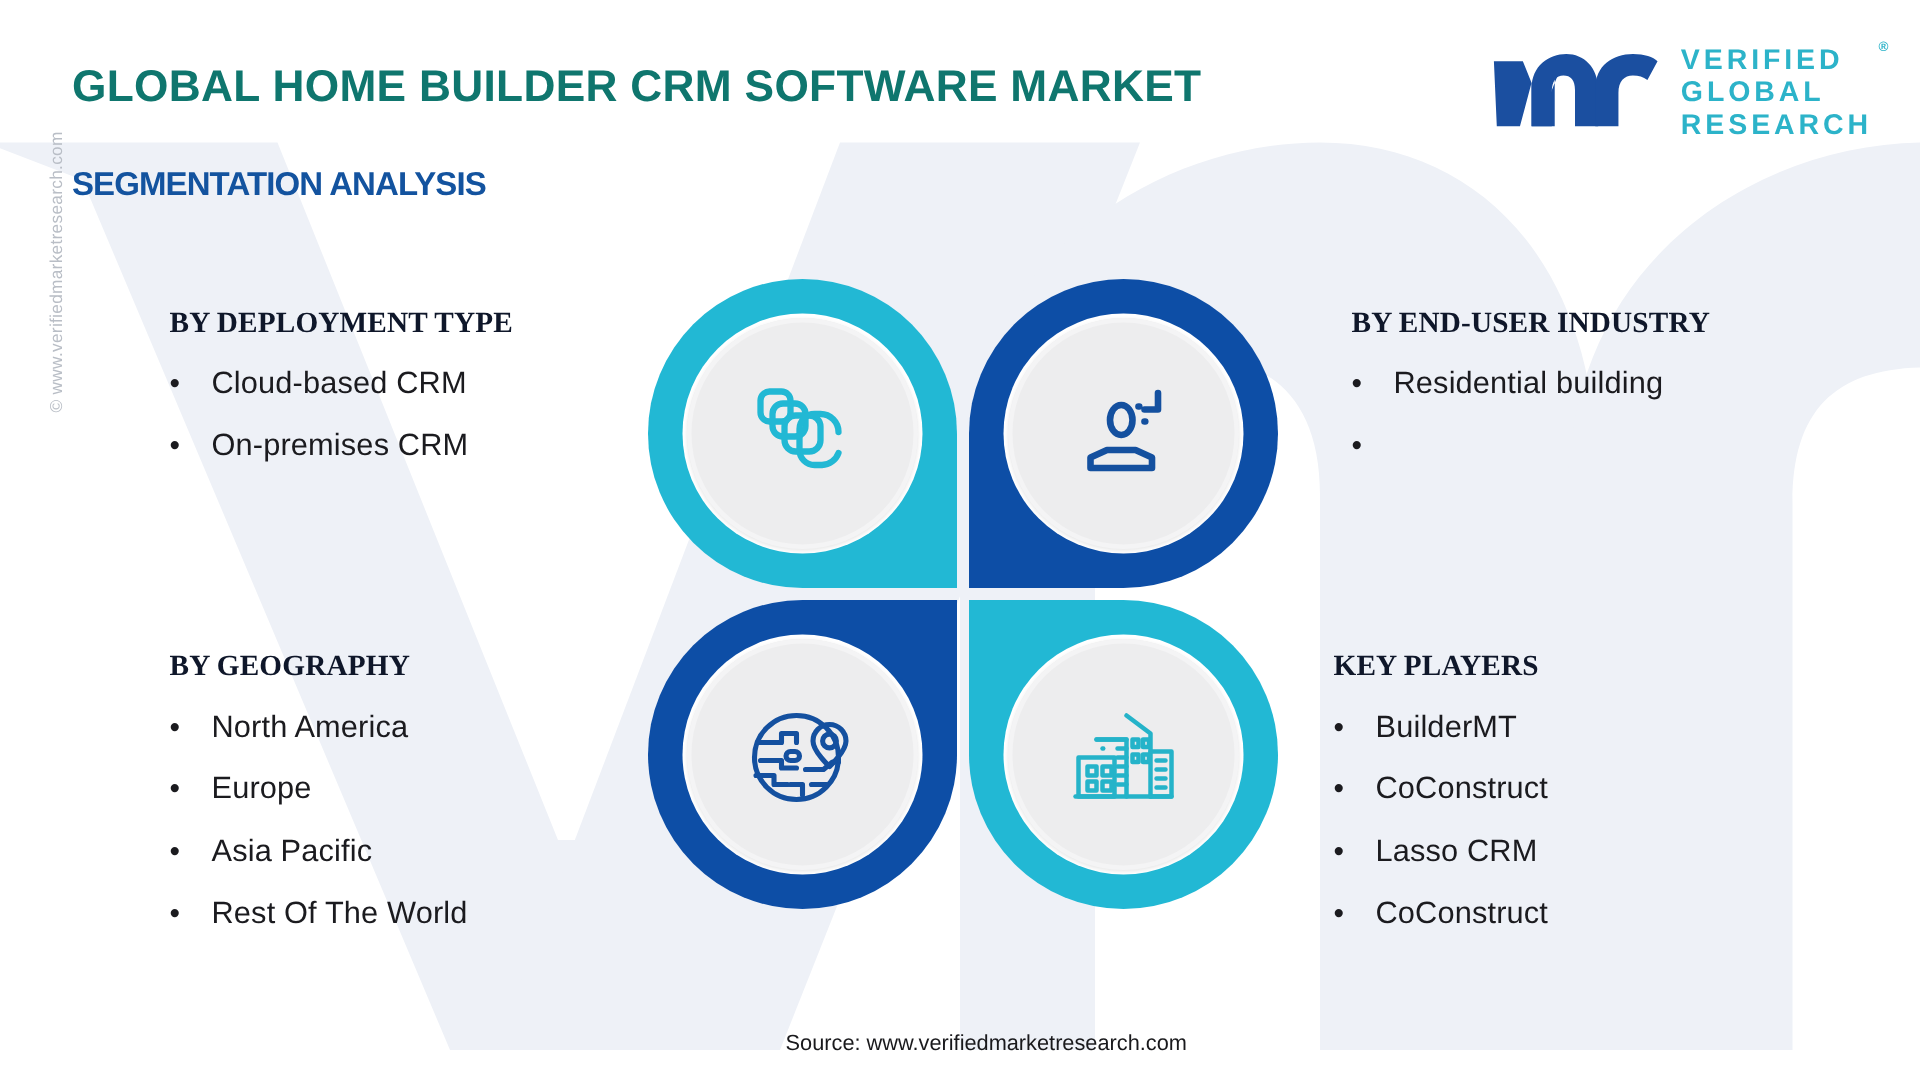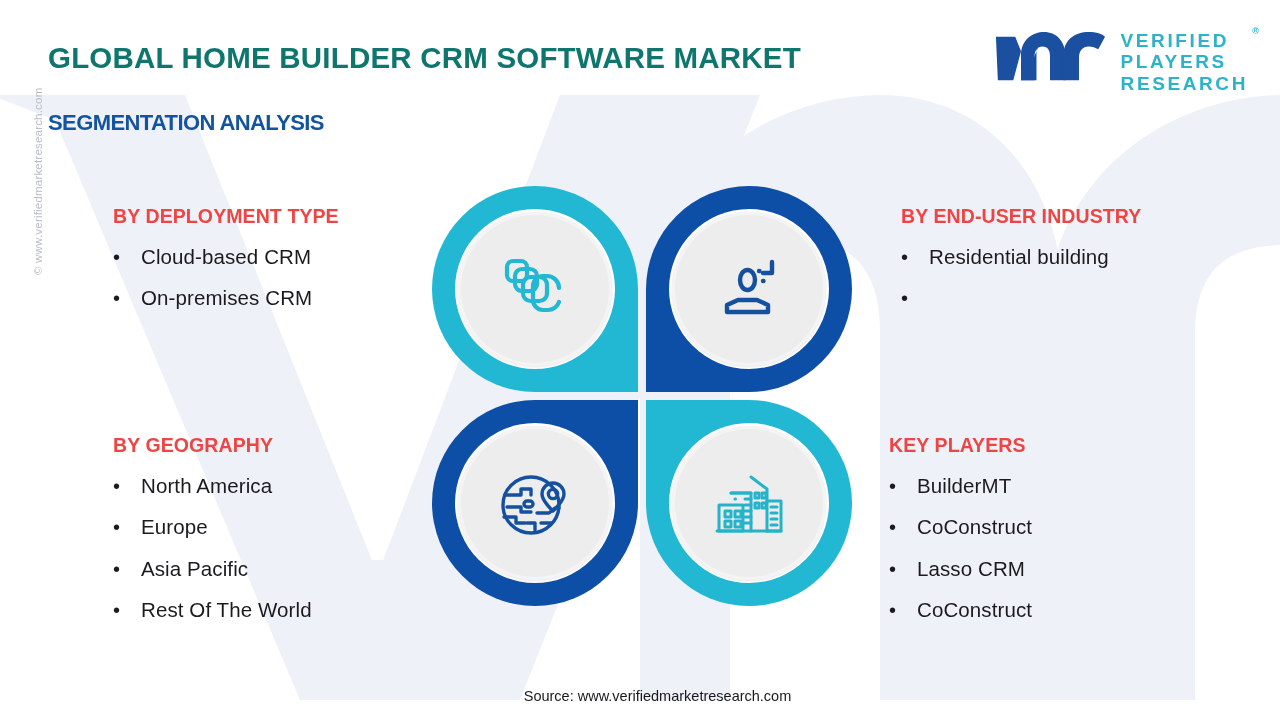--- a/index.html
+++ b/index.html
@@ -53,21 +53,21 @@
     font-weight: 700;
     letter-spacing: -0.6px;
     color: #13539f;
     white-space: nowrap;
     z-index: 4;
   }
 
   
   .logo {
     position: absolute; right: 32px; top: 30px;
-    display: flex; align-items: flex-start; gap: 12px;
+    display: flex; align-items: center; gap: 12px;
     z-index: 4;
   }
   .logo-mark { width: 118px; height: 56px; display:block; }
   .logo-words {
     display: flex; flex-direction: column;
     line-height: 1.12;
     color: #2cb3c9;
     font-weight: 700;
     font-size: 19px;
     letter-spacing: 2.6px;
@@ -75,23 +75,24 @@
   .logo-words .w1 { position: relative; }
   .logo-words .reg {
     position: absolute; right: -11px; top: -4px;
     font-size: 9px; letter-spacing: 0;
   }
 
   
   .col { position: absolute; z-index: 4; }
   .col-head {
     font-size: 19.5px; font-weight: 700;
-    color: #ef4444; letter-spacing: .1px;
+    color: #0f172a; letter-spacing: .1px;
     white-space: nowrap;
     margin-bottom: 8px;
+    font-family: Liberation Serif, serif;
   }
   .col-list { list-style: none; }
   .col-list li {
     display: flex; align-items: baseline;
     font-size: 20.5px;
     color: #1b1b1f;
     line-height: 1;
     padding: 10.5px 0;
     white-space: nowrap;
     letter-spacing: .1px;
@@ -173,21 +174,21 @@
   <div class="subtitle">SEGMENTATION ANALYSIS</div>
 
   <div class="logo">
     <svg class="logo-mark" viewBox="0 0 120 58">
       <path d="M4 7 L24 7 L38 42 L52 7 L60 7 C60 7 46 0 46 18 L46 52 L30 52 L30 22 L22 52 L6 52 Z" fill="#1b4fa0"></path>
       <path d="M30 26 C30 10 42 2 54 2 C66 2 76 11 76 27 L76 52 L60 52 L60 27 C60 20 57 17 52 17 C47 17 44 21 44 28 L44 52 L30 52 Z" fill="#1b4fa0"></path>
       <path d="M74 26 C74 10 86 2 100 2 C108 2 114 4 117 7 L110 20 C107 18 104 17 100 17 C94 17 90 21 90 29 L90 52 L74 52 Z" fill="#1b4fa0"></path>
     </svg>
     <div class="logo-words">
       <span class="w1"><span>VERIFIED</span><span class="reg">®</span></span>
-      <span>PLAYERS</span>
+      <span>GLOBAL</span>
       <span>RESEARCH</span>
     </div>
   </div>
 
   <div class="pinwheel">
 
     <div class="petal p-tl">
       <svg class="ring" viewBox="0 0 206 206">
         <path d="M103 0 A103 103 0 0 1 206 103 L206 206 L103 206 A103 103 0 0 1 103 0 Z" fill="#22b8d4"></path>
         <circle cx="103" cy="103" r="80" fill="#ffffff"></circle>

